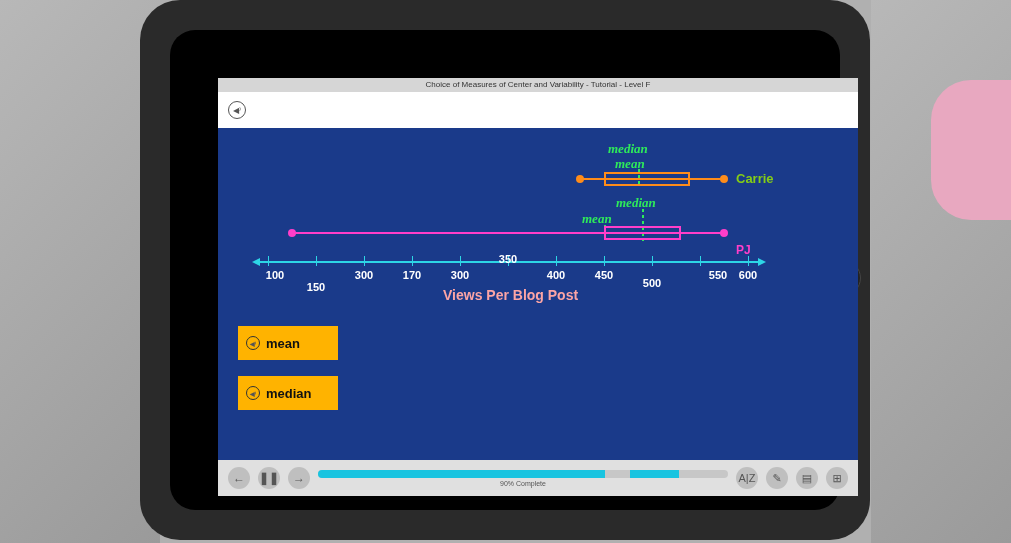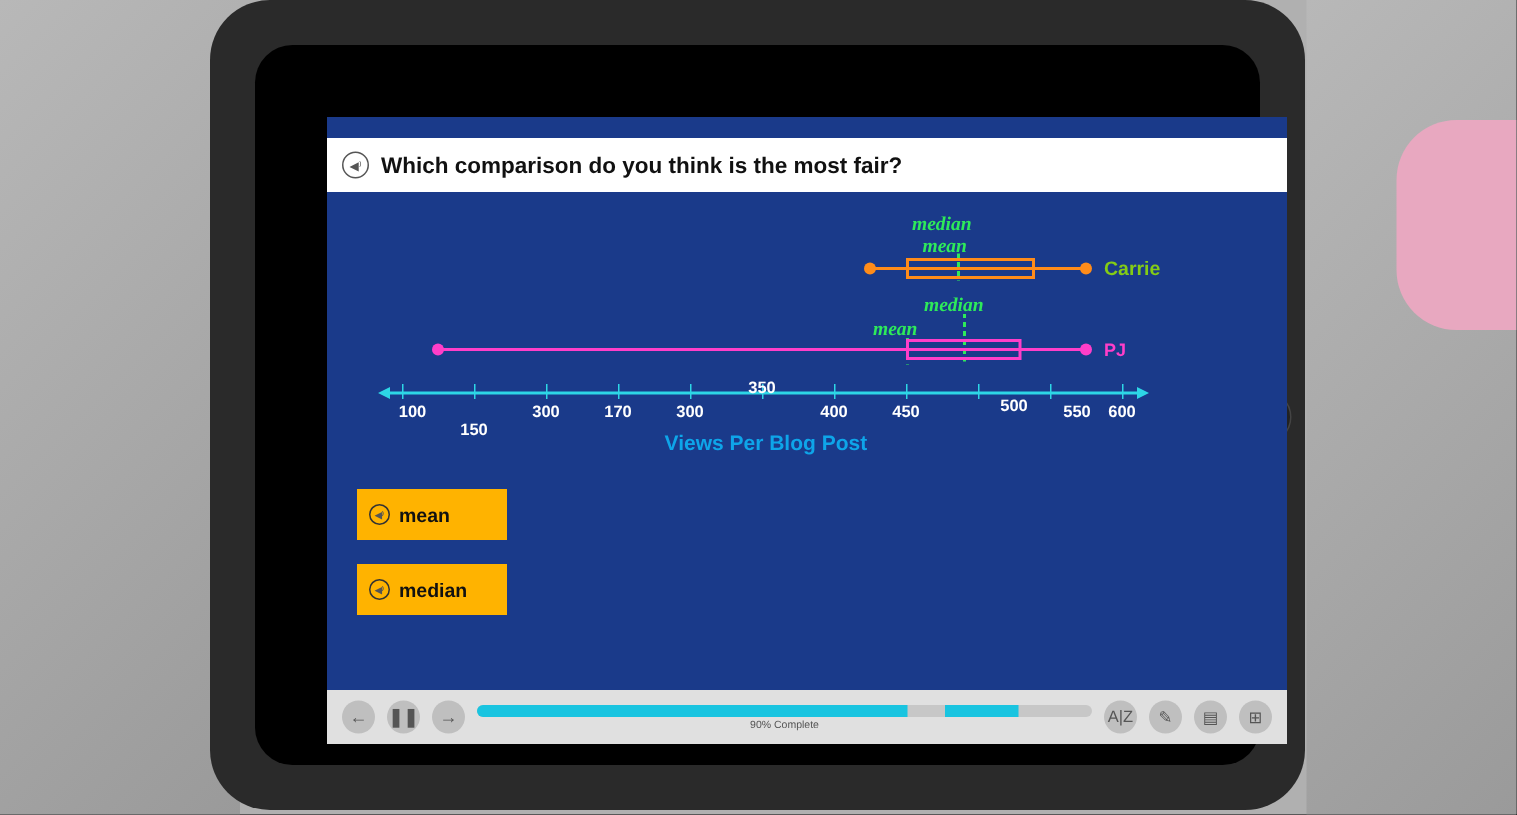--- a/index.html
+++ b/index.html
@@ -140,21 +140,21 @@
   }
   .tick-label {
     position: absolute;
     color: #fff;
     font-size: 11px;
     font-weight: bold;
     transform: translateX(-50%);
   }
   .axis-title {
     position: absolute;
-    color: #0ea5e9;
+    color: #fca5a5;
     font-size: 14px;
     font-weight: bold;
   }
   .answer-btn {
     position: absolute;
     width: 100px; height: 34px;
     background: #ffb300;
     display: flex;
     align-items: center;
     gap: 6px;
@@ -256,24 +256,26 @@
 <div class="blanket-left"></div>
 <div class="blanket-right"></div>
 <div class="pink"></div>
 
 <div class="case"></div>
 <div class="bezel"></div>
 <div class="home-btn"></div>
 
 <div class="screen">
 
+  <div class="topbar">
+    <span>Choice of Measures of Center and Variability - Tutorial - Level F</span>
+  </div>
 
   <div class="question-bar">
     <div class="speaker-icon">◀⁾</div>
-    <div class="question-text">Which comparison do you think is the most fair?</div>
   </div>
 
   <div class="chart-area">
 
     <div class="handwriting" style="left:370px; top:8px;">median</div>
     <div class="handwriting" style="left:377px; top:23px;">mean</div>
     <div class="green-line" style="left:400px; top:36px; height:18px;"></div>
 
     <div class="whisker-carrie" style="left:342px; top:45px; width:144px;"></div>
     <div class="dot-carrie" style="left:338px; top:42px;"></div>
@@ -283,21 +285,21 @@
 
     <div class="handwriting" style="left:378px; top:62px;">median</div>
     <div class="handwriting" style="left:344px; top:78px;">mean</div>
     <div class="green-line" style="left:404px; top:76px; height:32px;"></div>
     <div class="green-line" style="left:366px; top:92px; height:18px;"></div>
 
     <div class="whisker-pj" style="left:54px; top:99px; width:432px;"></div>
     <div class="dot-pj" style="left:50px; top:96px;"></div>
     <div class="dot-pj" style="left:482px; top:96px;"></div>
     <div class="box-pj" style="left:366px; top:93px; width:77px;"></div>
-    <div class="label-pj" style="left:498px; top:93px;">PJ</div>
+    <div class="label-pj" style="left:498px; top:110px;">PJ</div>
 
     <div class="axis" style="left:22px; top:128px; width:498px;"></div>
     <div class="axis-arrow" style="left:14px; top:125px; border-right:8px solid #2dd6e6;"></div>
     <div class="axis-arrow" style="left:520px; top:125px; border-left:8px solid #2dd6e6;"></div>
 
     <div class="tick" style="left:30px; top:123px;"></div>
     <div class="tick-label" style="left:37px; top:136px;">100</div>
     <div class="tick" style="left:78px; top:123px;"></div>
     <div class="tick-label" style="left:78px; top:148px;">150</div>
     <div class="tick" style="left:126px; top:123px;"></div>
@@ -306,21 +308,21 @@
     <div class="tick-label" style="left:174px; top:136px;">170</div>
     <div class="tick" style="left:222px; top:123px;"></div>
     <div class="tick-label" style="left:222px; top:136px;">300</div>
     <div class="tick" style="left:270px; top:123px;"></div>
     <div class="tick-label" style="left:270px; top:120px;">350</div>
     <div class="tick" style="left:318px; top:123px;"></div>
     <div class="tick-label" style="left:318px; top:136px;">400</div>
     <div class="tick" style="left:366px; top:123px;"></div>
     <div class="tick-label" style="left:366px; top:136px;">450</div>
     <div class="tick" style="left:414px; top:123px;"></div>
-    <div class="tick-label" style="left:414px; top:132px;margin-left:24px;">500</div>
+    <div class="tick-label" style="left:414px; top:144px;">500</div>
     <div class="tick" style="left:462px; top:123px;"></div>
     <div class="tick-label" style="left:480px; top:136px;">550</div>
     <div class="tick" style="left:510px; top:123px;"></div>
     <div class="tick-label" style="left:510px; top:136px;">600</div>
 
     <div class="axis-title" style="left:205px; top:154px;">Views Per Blog Post</div>
   </div>
 
   <div class="answer-btn" style="left:20px; top:248px;">
     <div class="speaker-icon">◀⁾</div>

